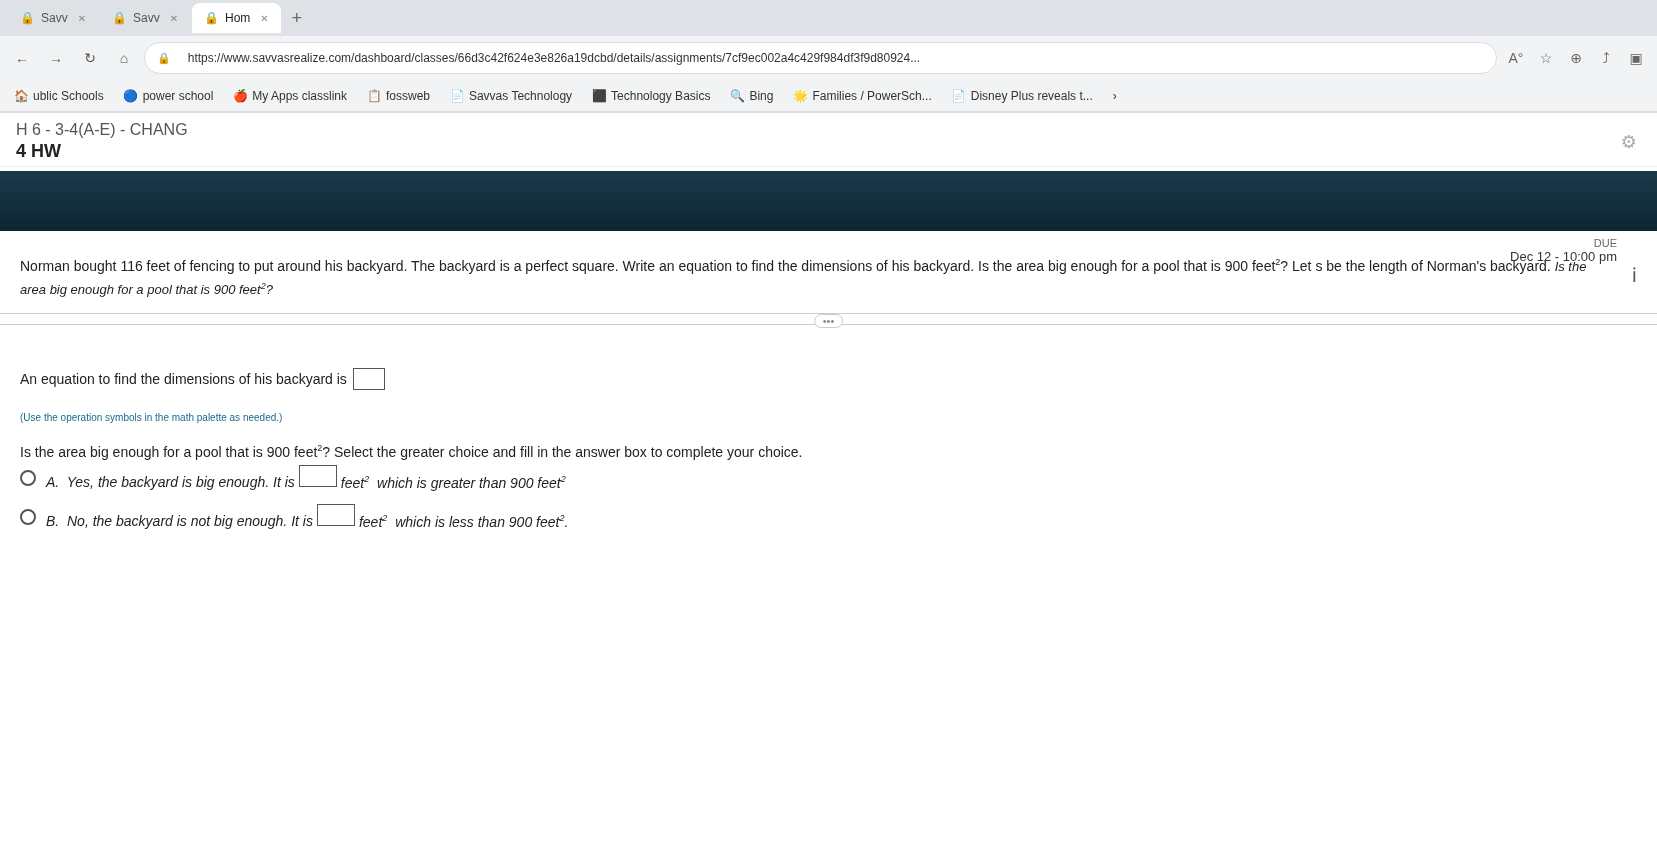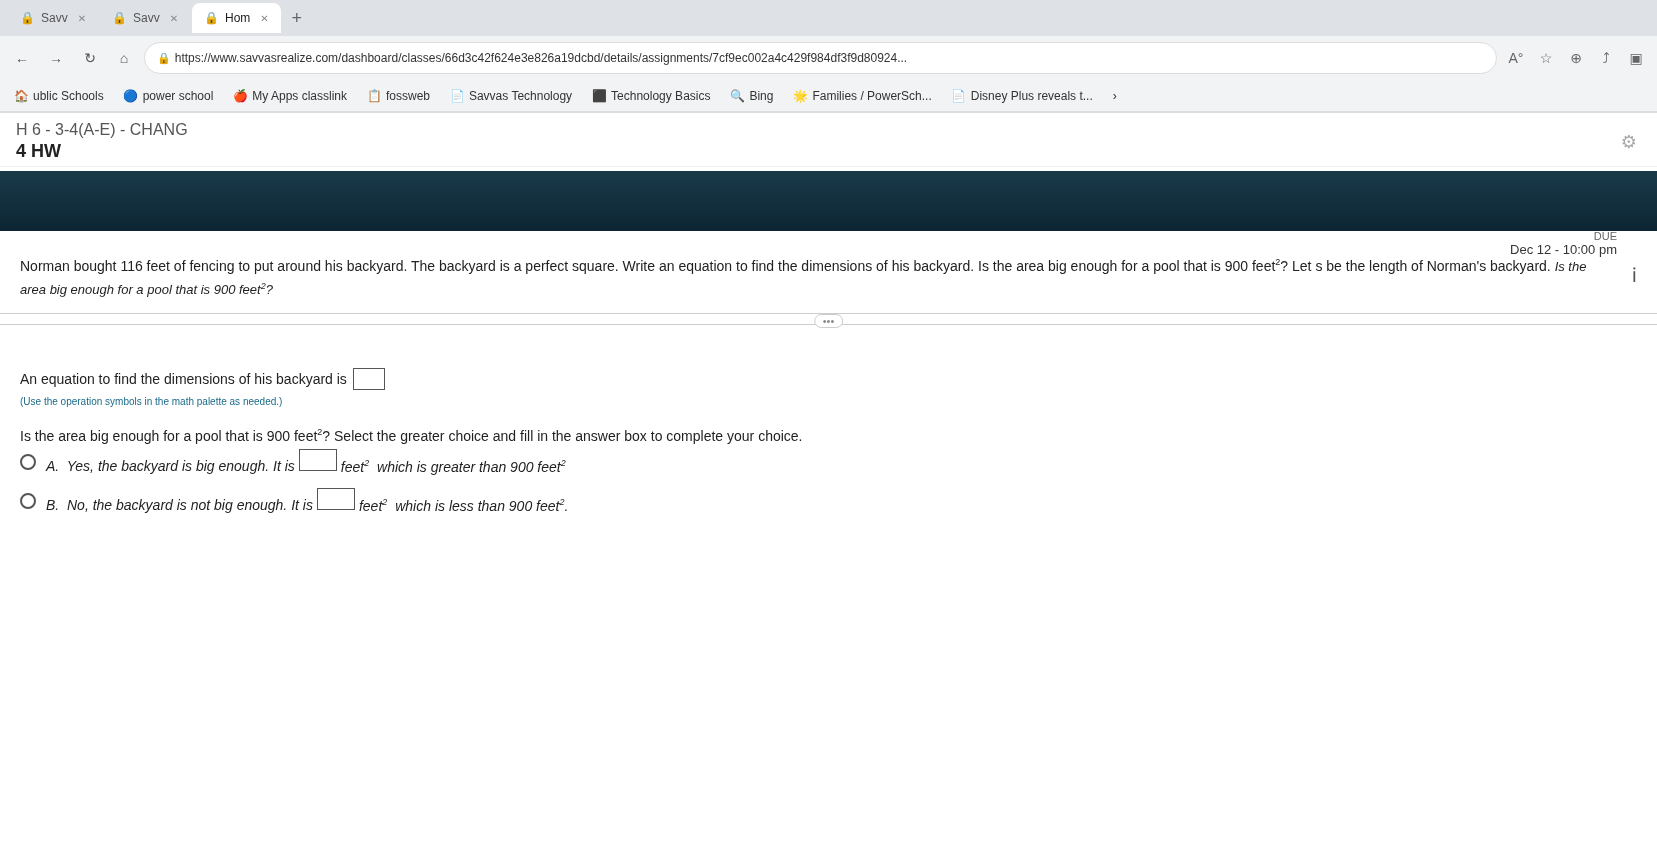--- a/index.html
+++ b/index.html
@@ -76,21 +76,21 @@
       border: 1px solid #ddd;
       border-radius: 16px;
       display: flex;
       align-items: center;
       padding: 0 12px;
       font-size: 12px;
       color: #333;
       overflow: hidden;
     }
     .url-lock { margin-right: 4px; color: #555; font-size: 11px; }
-    .url-text { color: #333; font-size: 12px; }
+    .url-text { color: #333; font-size: 12px; margin-left: 13px; }
     .address-icons {
       display: flex;
       gap: 4px;
       align-items: center;
     }
     .addr-icon {
       width: 26px; height: 26px;
       display: flex; align-items: center; justify-content: center;
       color: #666;
       font-size: 14px;
@@ -139,21 +139,21 @@
     }
     .page-title-line {
       font-size: 18px;
       font-weight: bold;
       color: #222;
       margin-top: 2px;
     }
     .due-info {
       position: absolute;
       right: 40px;
-      top: 117px;
+      top: 124px;
       text-align: right;
       font-size: 12px;
       color: #555;
     }
     .due-label {
       font-size: 11px;
       text-transform: uppercase;
       color: #666;
     }
     .due-date {
@@ -222,21 +222,21 @@
     }
 
     
     .answer-area {
       padding: 24px 20px 20px 20px;
     }
 
     .equation-line {
       font-size: 14px;
       color: #222;
-      margin-bottom: 6px;
+      margin-bottom: 22px;
       display: flex;
       align-items: center;
       gap: 6px;
     }
     .answer-box {
       width: 32px;
       height: 22px;
       border: 1px solid #555;
       display: inline-block;
       vertical-align: middle;

